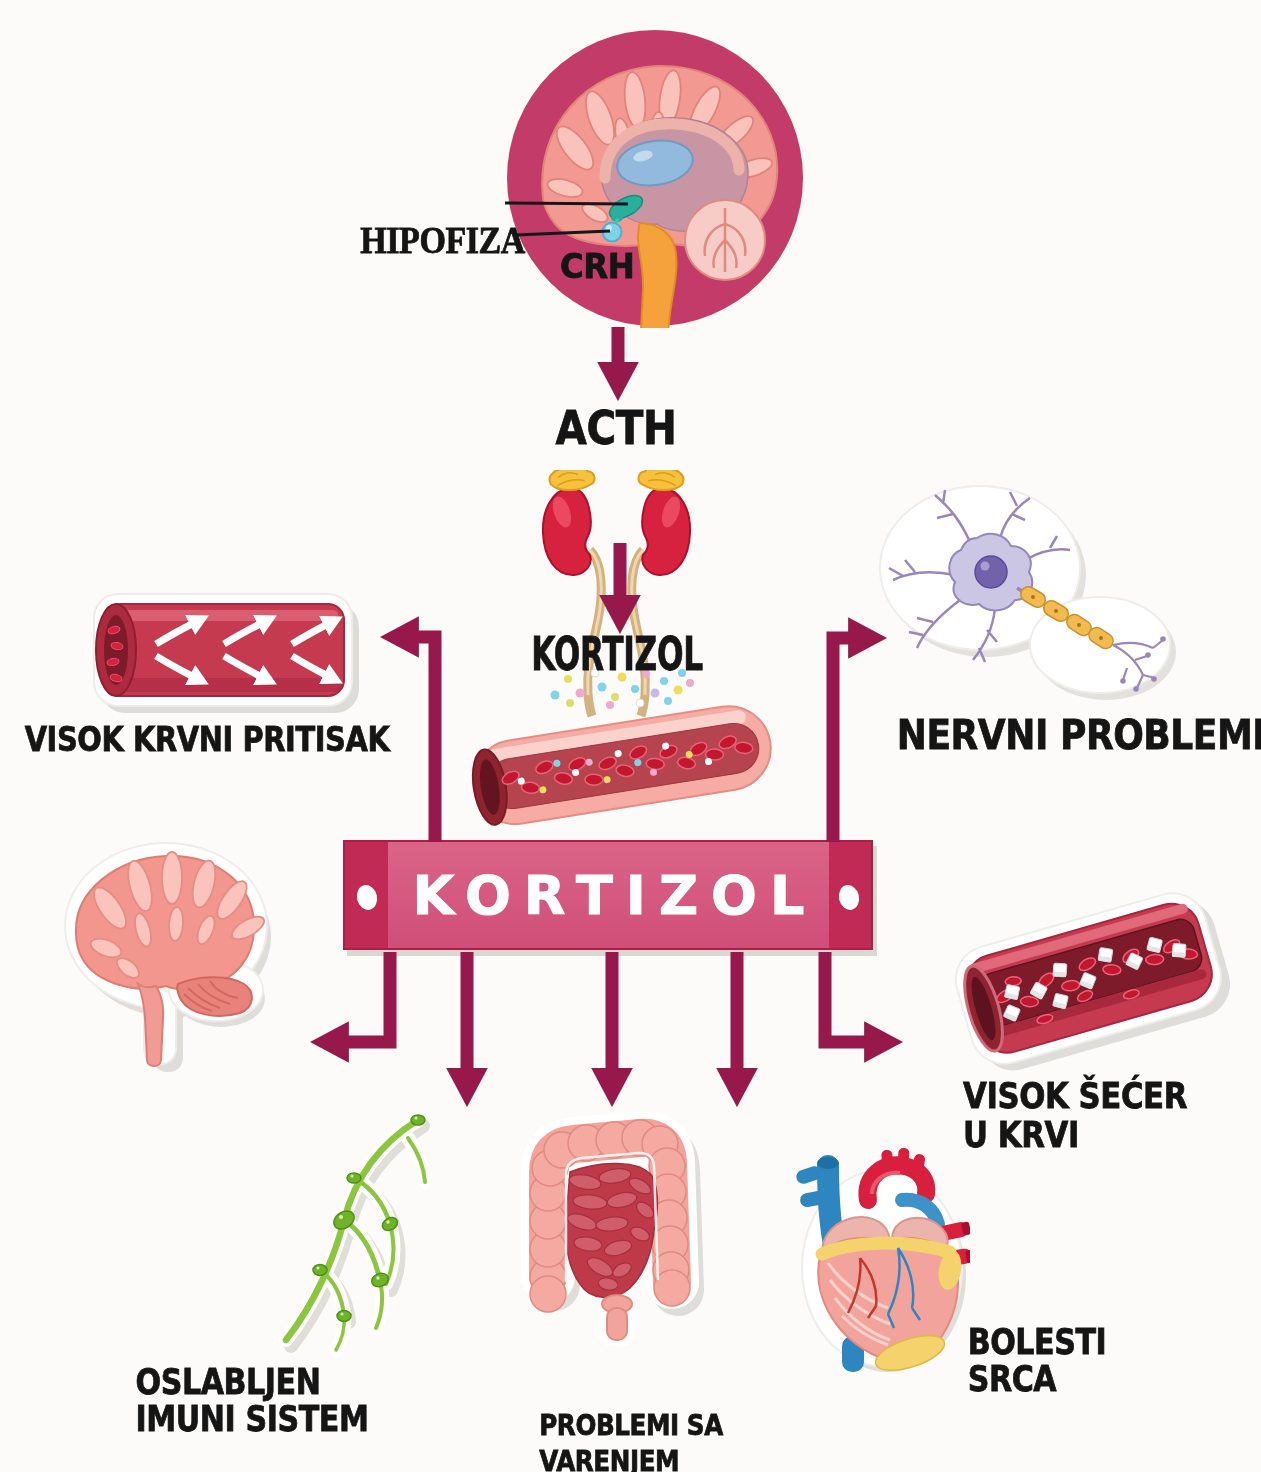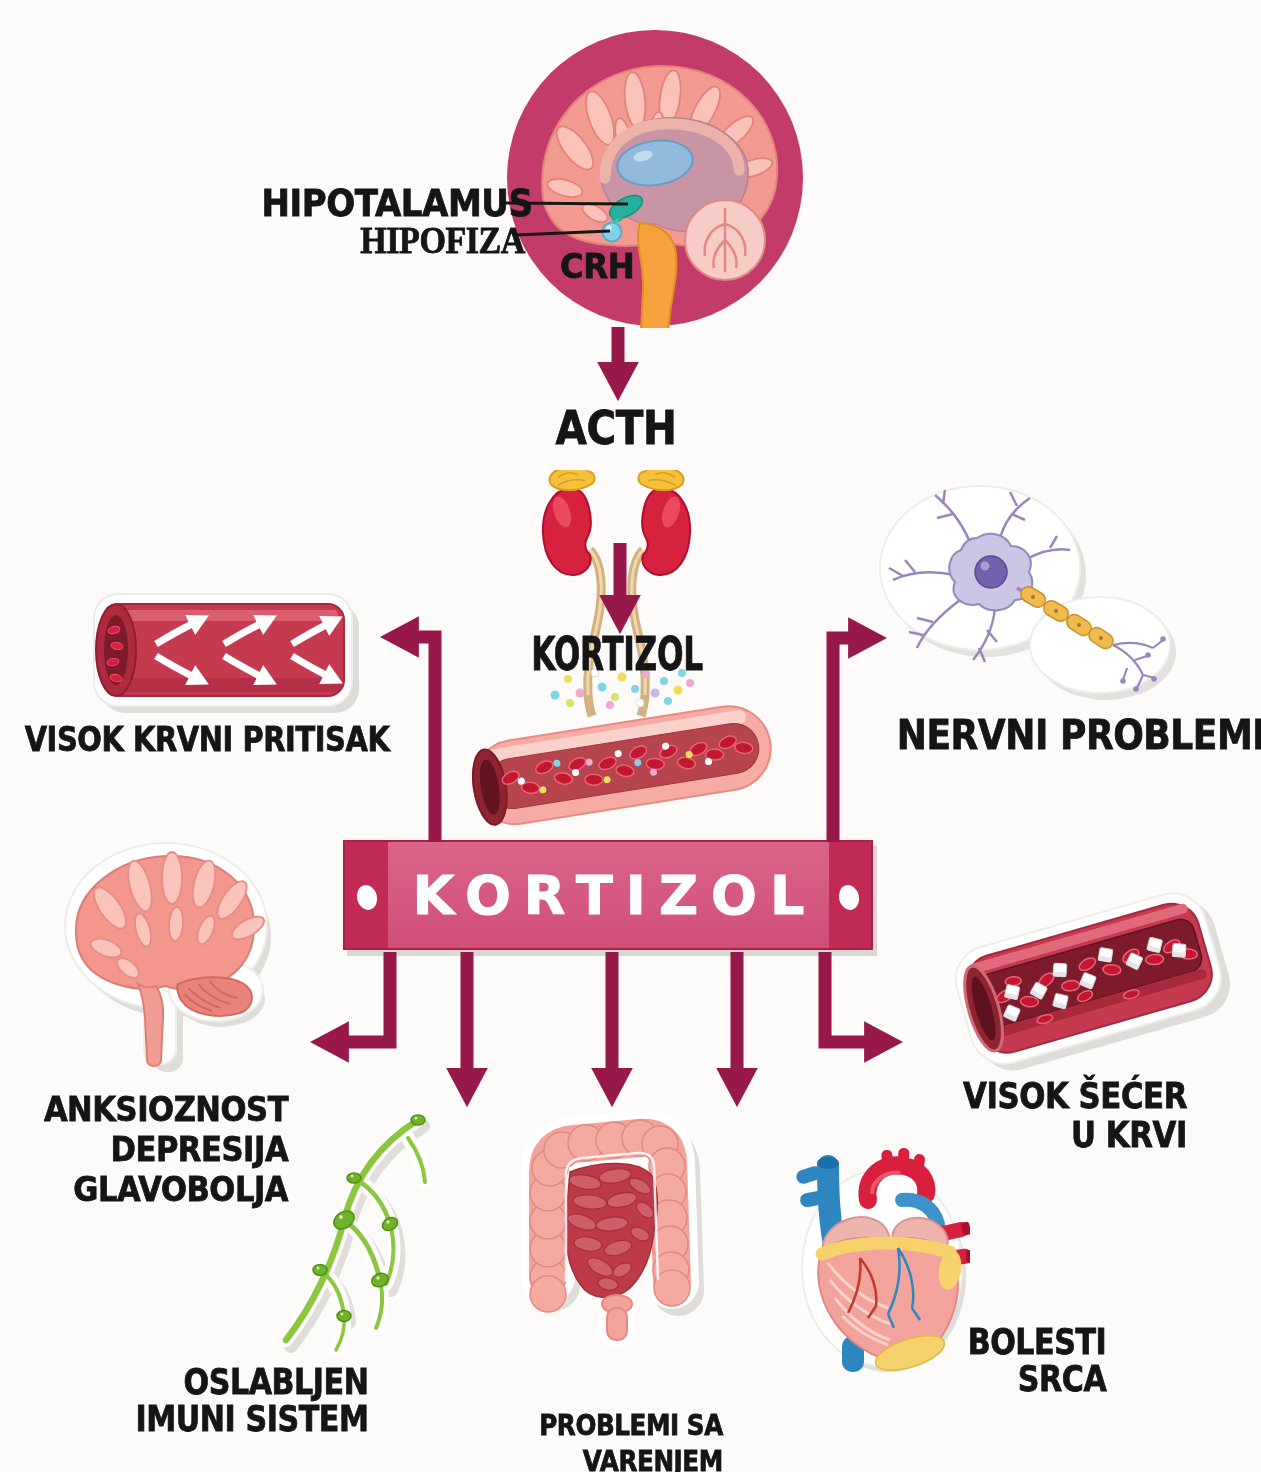--- a/index.html
+++ b/index.html
@@ -7,21 +7,21 @@
     position:relative;width:1261px;height:1472px;margin:0 auto;
     background:#FCFBF9;overflow:hidden;
     font-family:"DejaVu Sans","Liberation Sans",sans-serif;
   }
   .stage svg.art{position:absolute;}
   .overlay{position:absolute;left:0;top:0;z-index:6;pointer-events:none;}
   .ar{stroke:#97194B;stroke-width:13;fill:none;stroke-linejoin:miter;}
   .ptr{stroke:#171717;stroke-width:3;}
   .lbl{
     position:absolute;font-weight:bold;color:#151515;white-space:nowrap;
-    text-align:right;letter-spacing:-0.5px;z-index:7;
+    text-align:left;letter-spacing:-0.5px;z-index:7;
     -webkit-text-stroke:0.8px #151515;
   }
   .lbl.c{transform:translateX(-50%);}
   .sx{display:block;transform:scaleX(var(--s,1));transform-origin:center;}
   .sxr{display:inline-block;transform:scaleX(var(--s,1));transform-origin:right center;}
   .sxl{display:inline-block;transform:scaleX(var(--s,1));transform-origin:left center;}
   .banner{
     position:absolute;left:343px;top:840px;width:530px;height:110px;
     background:#C02A55;border:2px solid #A81F47;box-sizing:border-box;
     box-shadow:4px 6px 0 rgba(175,172,165,0.45);z-index:5;
@@ -498,45 +498,37 @@
     <path class="ar" d="M 833,842 L 833,638 L 852,638" marker-end="url(#mh)"></path>
     <path class="ar" d="M 390,952 L 390,1042 L 345,1042" marker-end="url(#mh)"></path>
     <path class="ar" d="M 467,952 L 467,1072" marker-end="url(#mh)"></path>
     <path class="ar" d="M 612,952 L 612,1072" marker-end="url(#mh)"></path>
     <path class="ar" d="M 737,952 L 737,1072" marker-end="url(#mh)"></path>
     <path class="ar" d="M 825,952 L 825,1042 L 868,1042" marker-end="url(#mh)"></path>
     <line class="ptr" x1="505" y1="203" x2="628" y2="204"></line>
     <line class="ptr" x1="516" y1="235" x2="610" y2="231"></line>
   </svg>
 
-  <div class="lbl" style="left:238px;top:182px;width:264px;text-align:right;font-size:37px;">
-    <span class="sxr" style="--s:.92">HIPOTALAMUS</span>
-  </div>
   <div class="lbl" style="left:346px;top:219px;width:166px;text-align:right;font-size:37px;font-family:Liberation Serif, serif;">
     <span class="sxr" style="--s:.92">HIPOFIZA</span>
   </div>
   <div class="lbl" style="left:560px;top:246px;font-size:34px;">
     <span class="sxl" style="--s:.95">CRH</span>
   </div>
   <div class="lbl c" style="left:616px;top:401px;font-size:46px;">
     <span class="sx" style="--s:.88">ACTH</span>
   </div>
   <div class="lbl c" style="left:617px;top:627px;font-size:46px;">
     <span class="sx" style="--s:.68">KORTIZOL</span>
   </div>
   <div class="lbl c" style="left:207px;top:719px;font-size:34px;">
     <span class="sx" style="--s:.85">VISOK KRVNI PRITISAK</span>
   </div>
   <div class="lbl c" style="left:1081px;top:712px;font-size:40px;">
     <span class="sx" style="--s:.90">NERVNI PROBLEMI</span>
-  </div>
-  <div class="lbl c" style="left:166px;top:1089px;font-size:34px;line-height:40px;">
-    <span class="sx" style="--s:.90">ANKSIOZNOST</span>
-    <span class="sx" style="--s:.90">DEPRESIJA</span>
-    <span class="sx" style="--s:.90">GLAVOBOLJA</span>
   </div>
   <div class="lbl c" style="left:1075px;top:1077px;font-size:35px;line-height:39px;">
     <span class="sx" style="--s:.88">VISOK ŠEĆER</span>
     <span class="sx" style="--s:.88">U KRVI</span>
   </div>
   <div class="lbl c" style="left:252px;top:1364px;font-size:35px;line-height:37px;">
     <span class="sx" style="--s:.86">OSLABLJEN</span>
     <span class="sx" style="--s:.86">IMUNI SISTEM</span>
   </div>
   <div class="lbl c" style="left:631px;top:1408px;font-size:28px;line-height:36px;">

